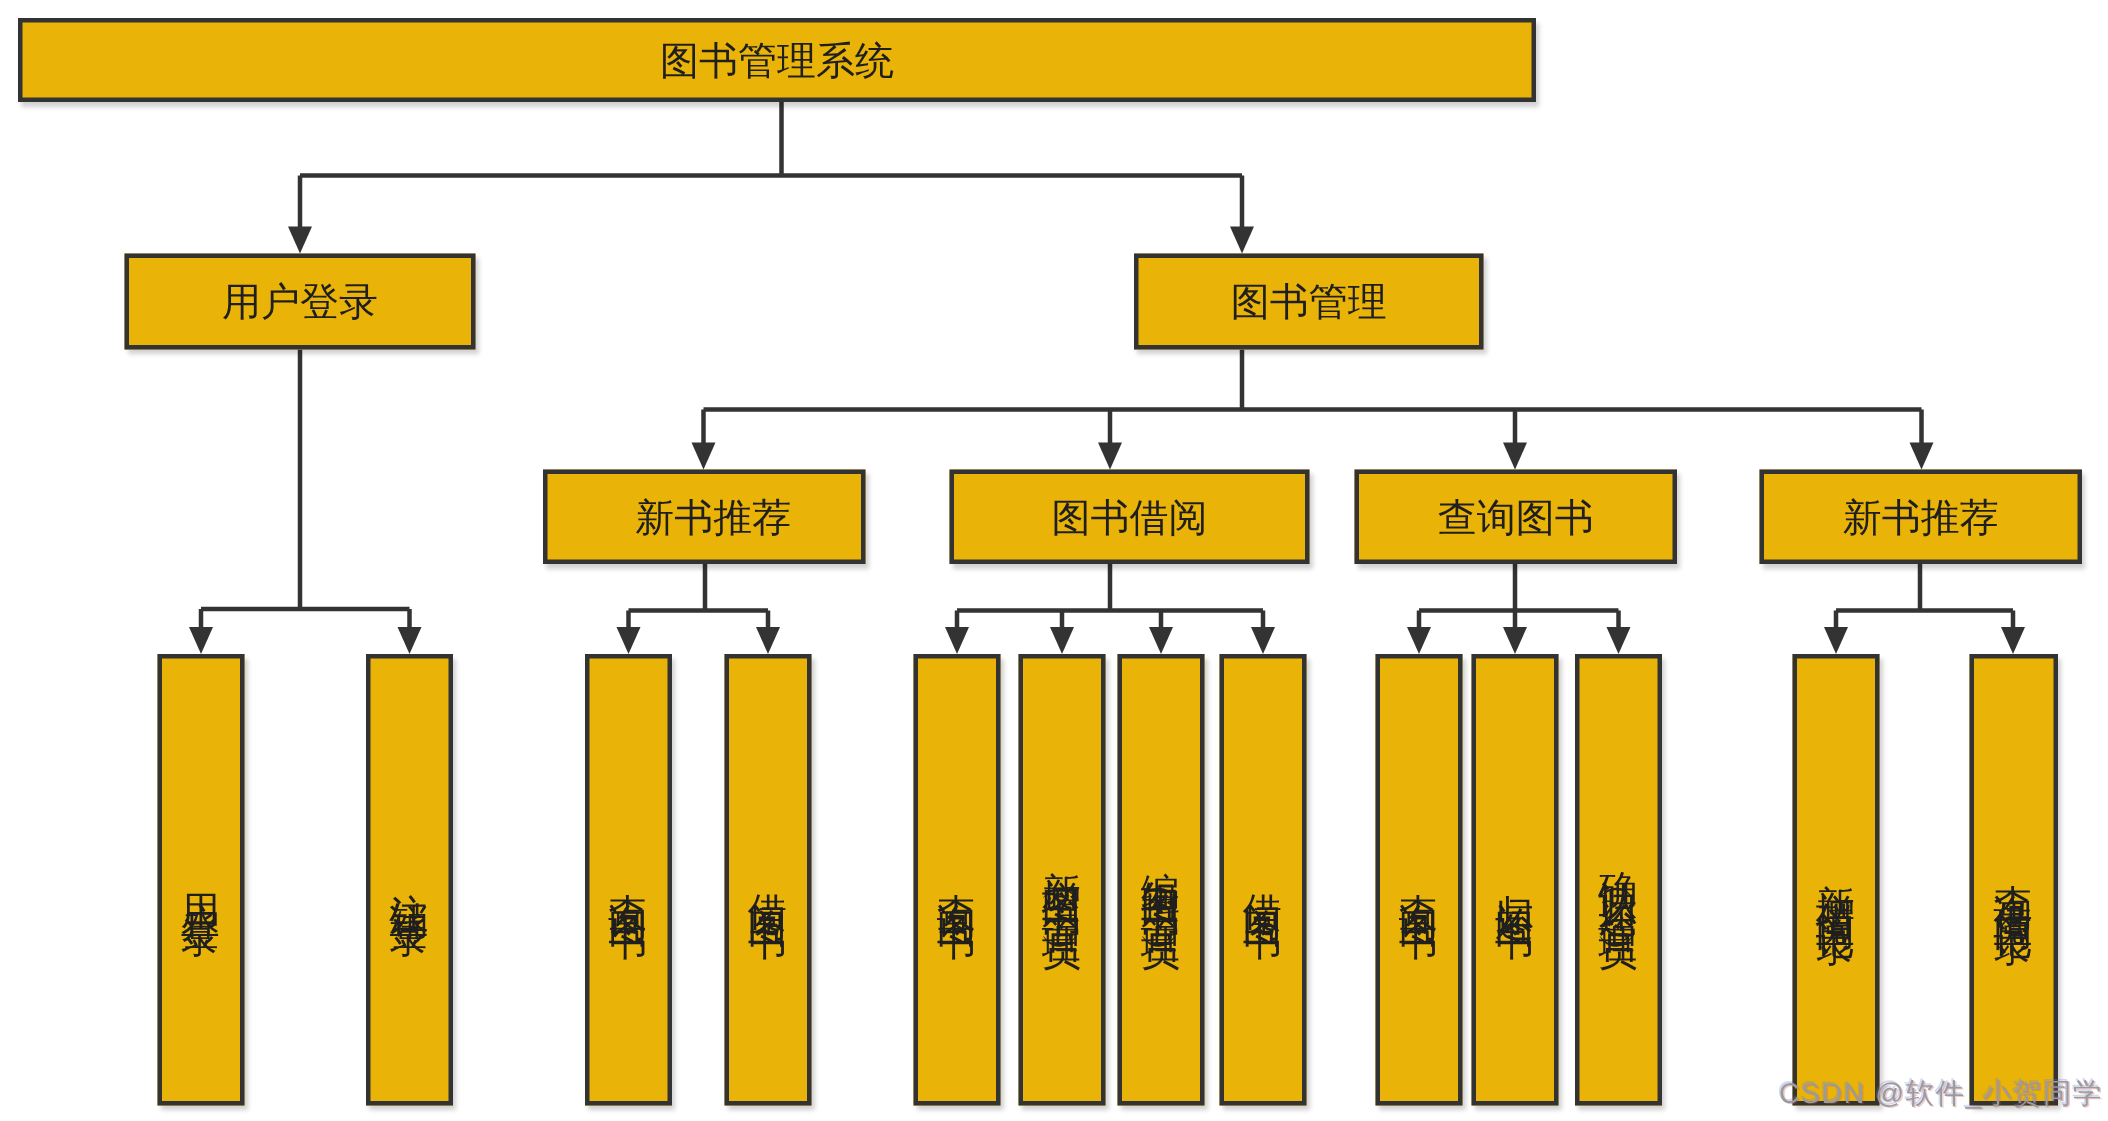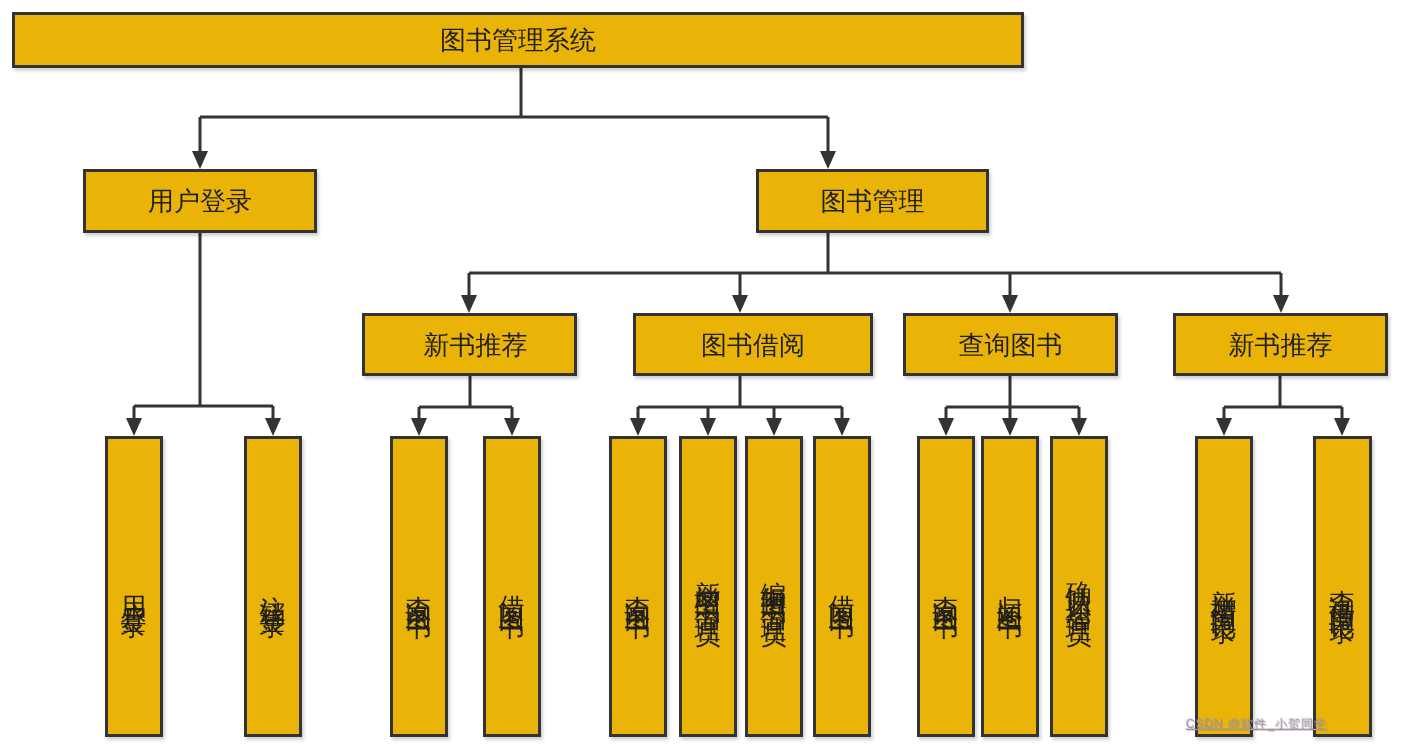--- a/index.html
+++ b/index.html
@@ -41,26 +41,25 @@
     text-orientation: mixed;
   }
   .vnode .vtext {
     letter-spacing: 6px;
   }
   #watermark {
     position: absolute;
     left: 1186px;
     top: 716px;
     z-index: 5;
-    font-size: 12px;
+    font-size: 19px;
     letter-spacing: 1px;
     color: #9b9b9b;
     text-shadow: 1px 1px 0 rgba(200,90,90,0.30), -1px -1px 0 rgba(110,130,220,0.30);
     white-space: nowrap;
-    text-decoration: underline;
   }
 </style>
 </head>
 <body>
 
 <div id="canvas">
 
   <svg id="connector-svg" width="1405" height="747" viewBox="0 0 1405 747" fill="none" stroke="#333333" stroke-width="3">
 
     <g>

